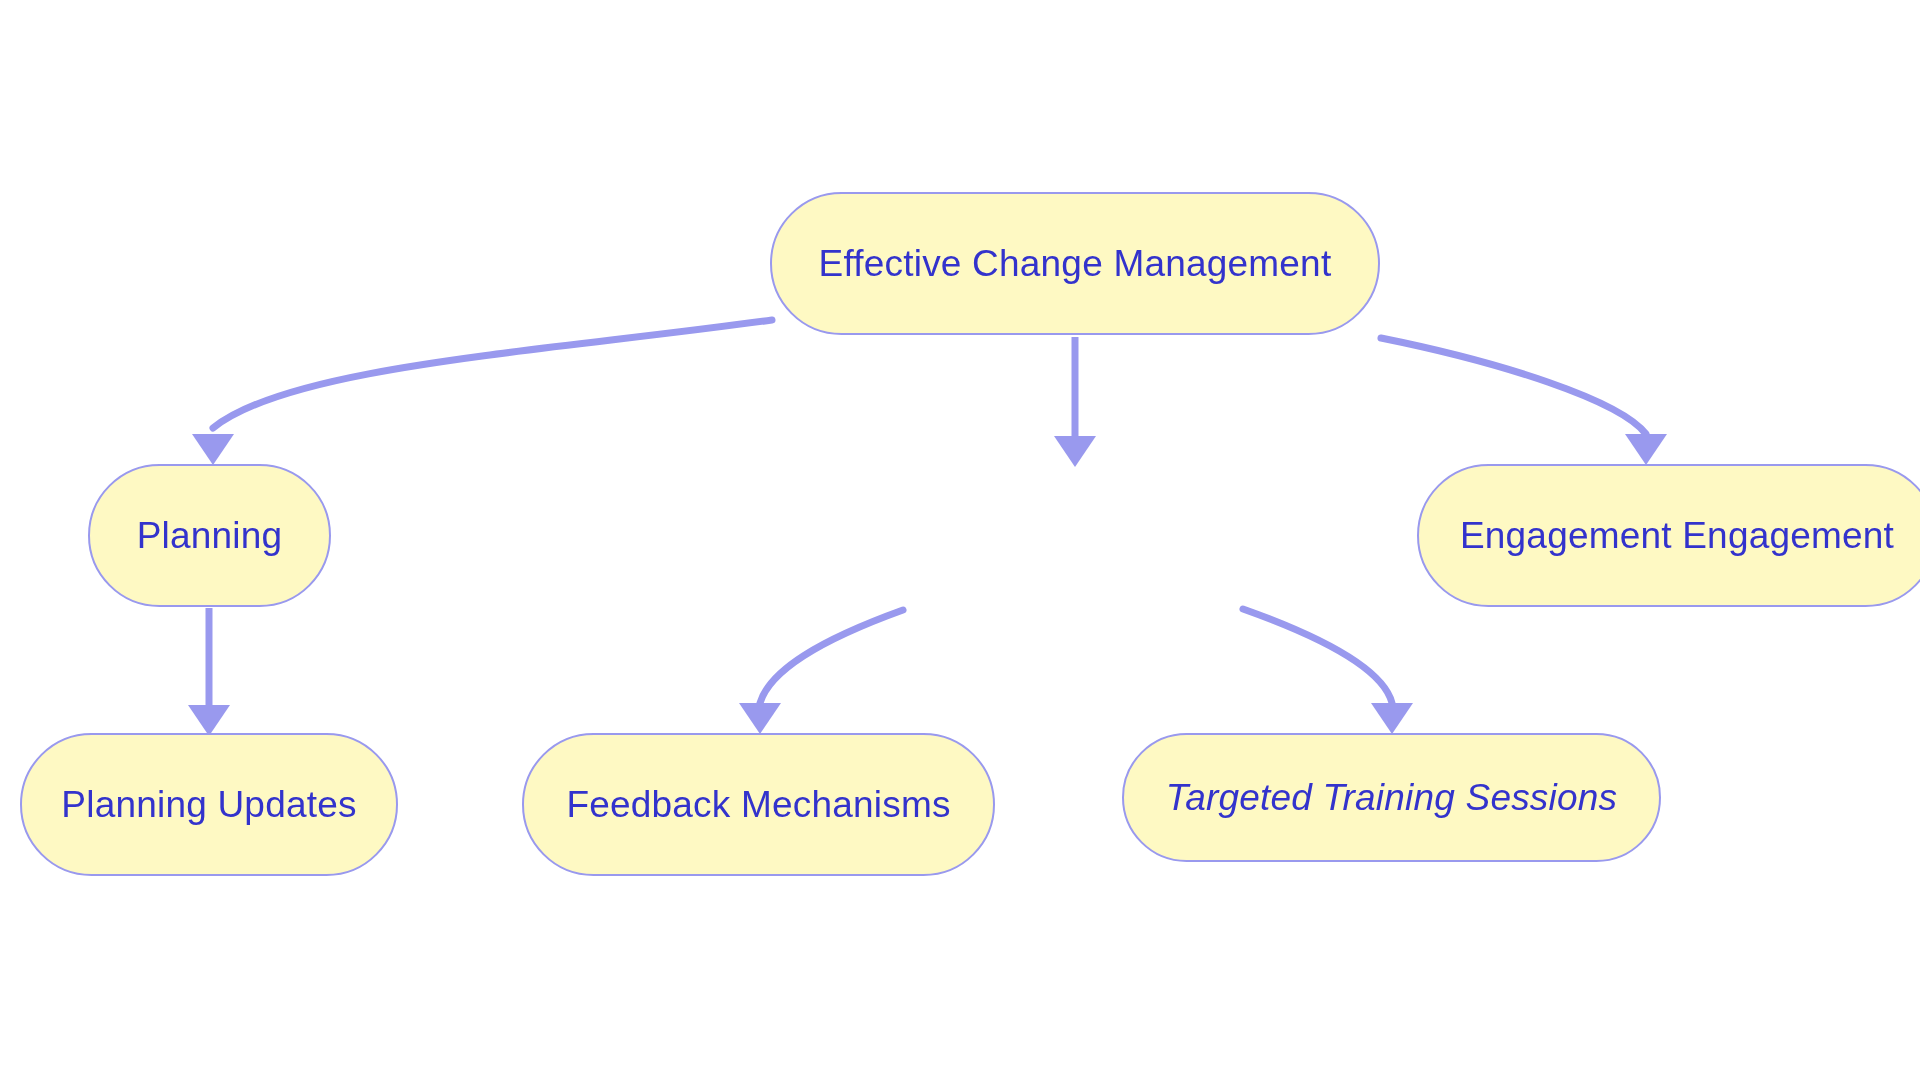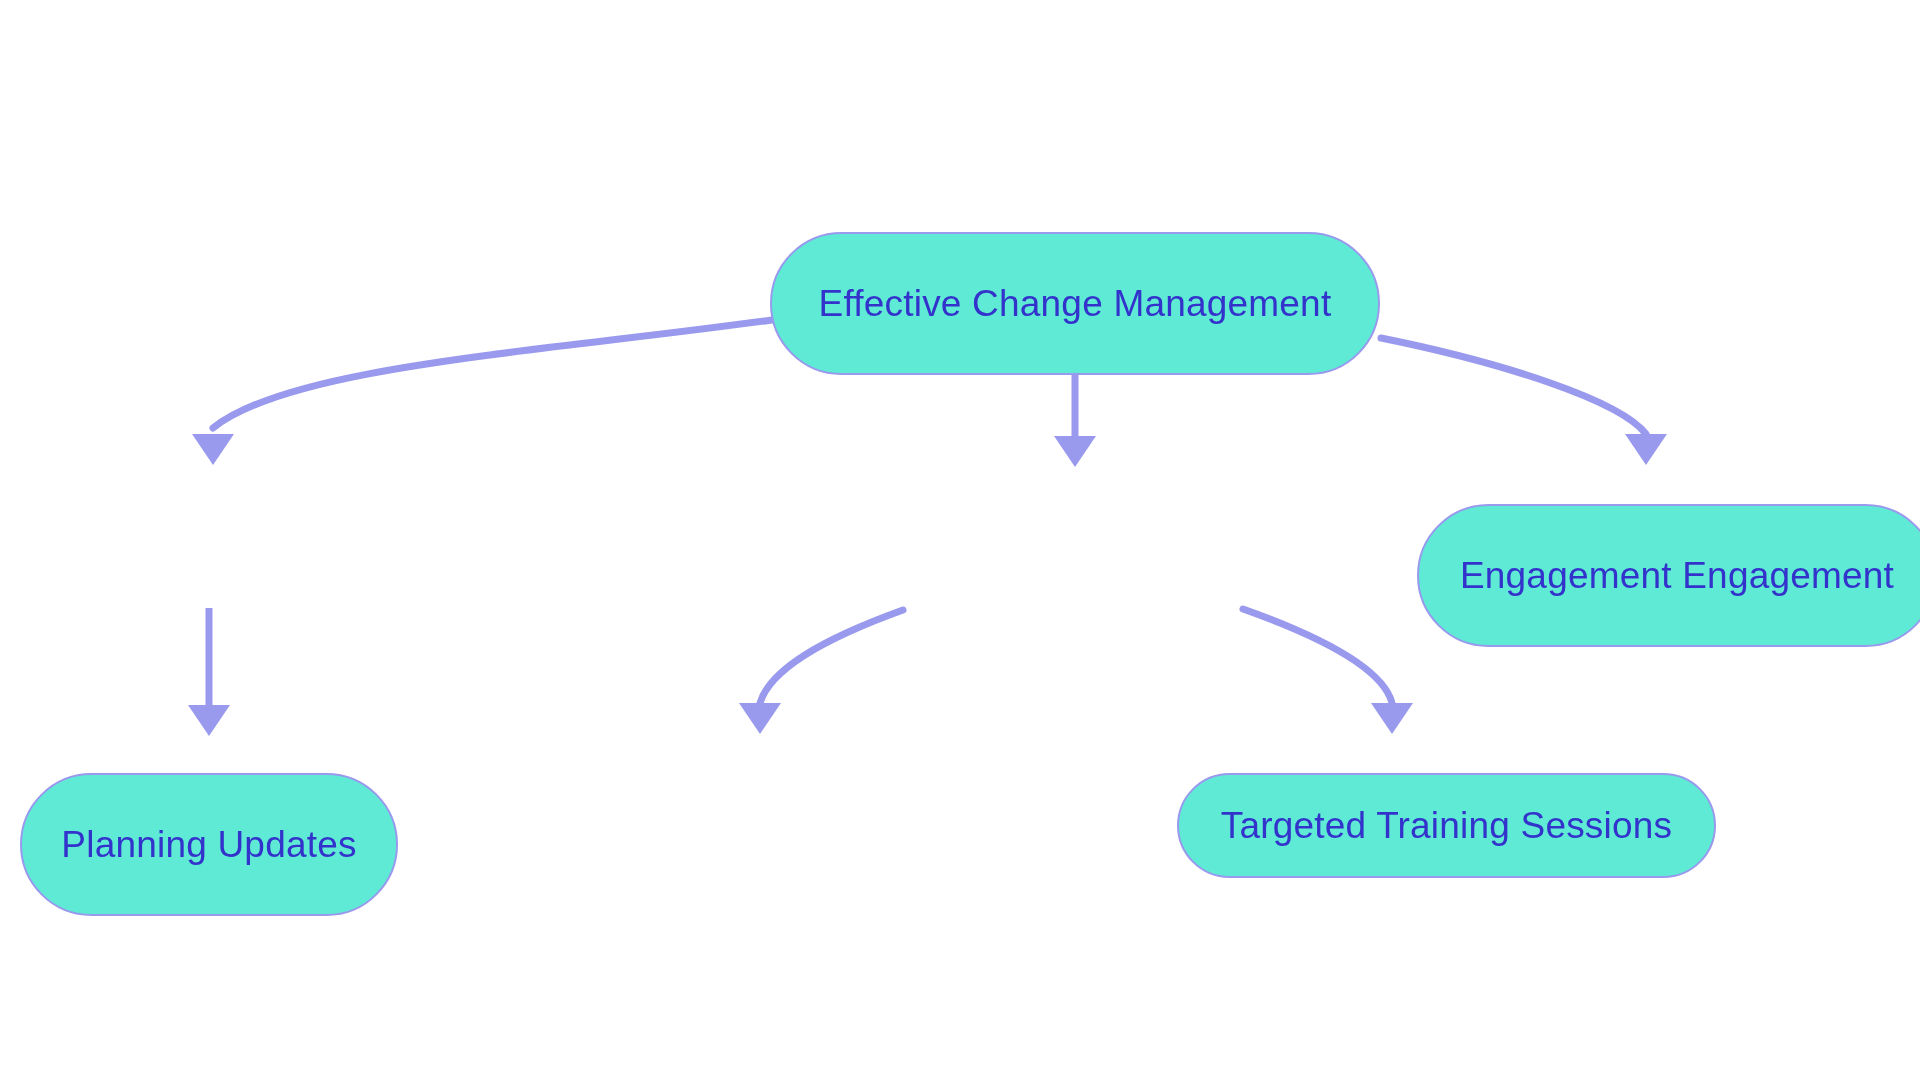--- a/index.html
+++ b/index.html
@@ -25,26 +25,25 @@
     width: 1920px;
     height: 1083px;
     pointer-events: none;
   }
   .node {
     position: absolute;
     box-sizing: border-box;
     display: flex;
     align-items: center;
     justify-content: center;
-    background: #5eead4;
+    background: #fef9c3;
     border: 2px solid #9999ee;
     border-radius: 999px;
     color: #3333cc;
     white-space: nowrap;
-    margin-top: 40px;
   }
   .node-label {
     font-size: 37px;
     font-weight: 400;
     letter-spacing: 0.2px;
     line-height: 1;
     color: #3333cc;
   }
   
   #node-root {
@@ -79,24 +78,25 @@
     width: 378px;
     height: 143px;
   }
   #node-feedback-mechanisms {
     left: 522px;
     top: 733px;
     width: 473px;
     height: 143px;
   }
   #node-targeted-training-sessions {
-    left: 1177px;
+    left: 1122px;
     top: 733px;
     width: 539px;
-    height: 105px;
+    height: 129px;
+    font-style: italic;
   }
 </style>
 </head>
 <body>
 
 <div id="flowchart-canvas">
 
   <svg id="edge-layer" viewBox="0 0 1920 1083" width="1920" height="1083" xmlns="http://www.w3.org/2000/svg">
     <defs>
       <marker id="arrowhead" markerWidth="10" markerHeight="8" refX="0.2" refY="4" orient="auto" markerUnits="userSpaceOnUse">
@@ -120,28 +120,34 @@
     <path d="M 739,703 L 781,703 L 760,734 z" fill="#9999ee"></path>
 
     <path d="M 1243,609 C 1330,640 1384,672 1392,703" fill="none" stroke="#9999ee" stroke-width="7" stroke-linecap="round"></path>
     <path d="M 1371,703 L 1413,703 L 1392,734 z" fill="#9999ee"></path>
   </svg>
 
   <div class="node" id="node-root">
     <span class="node-label">Effective Change Management</span>
   </div>
 
+  <div class="node" id="node-planning">
+    <span class="node-label">Planning</span>
+  </div>
 
 
   <div class="node" id="node-stakeholder-engagement">
     <span class="node-label">Engagement Engagement</span>
   </div>
 
   <div class="node" id="node-regular-updates">
     <span class="node-label">Planning Updates</span>
   </div>
 
+  <div class="node" id="node-feedback-mechanisms">
+    <span class="node-label">Feedback Mechanisms</span>
+  </div>
 
   <div class="node" id="node-targeted-training-sessions">
     <span class="node-label">Targeted Training Sessions</span>
   </div>
 
 </div>
 
 </body></html>

